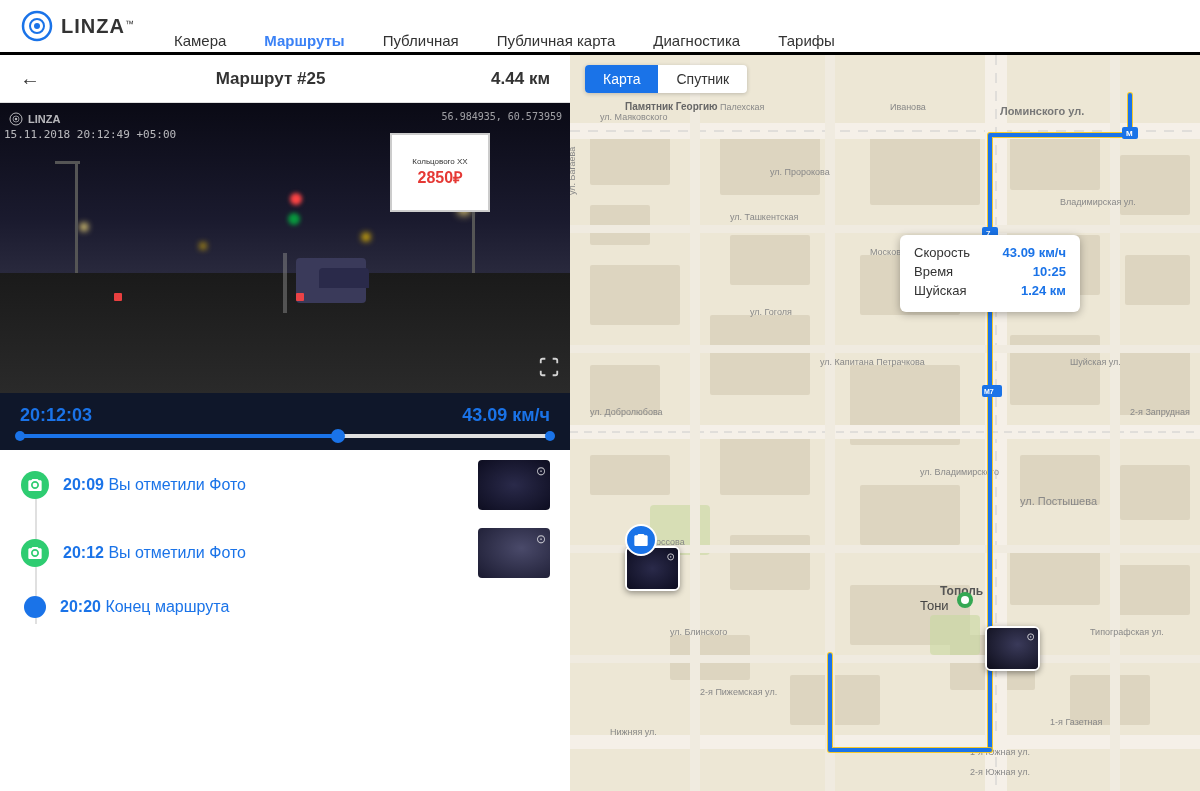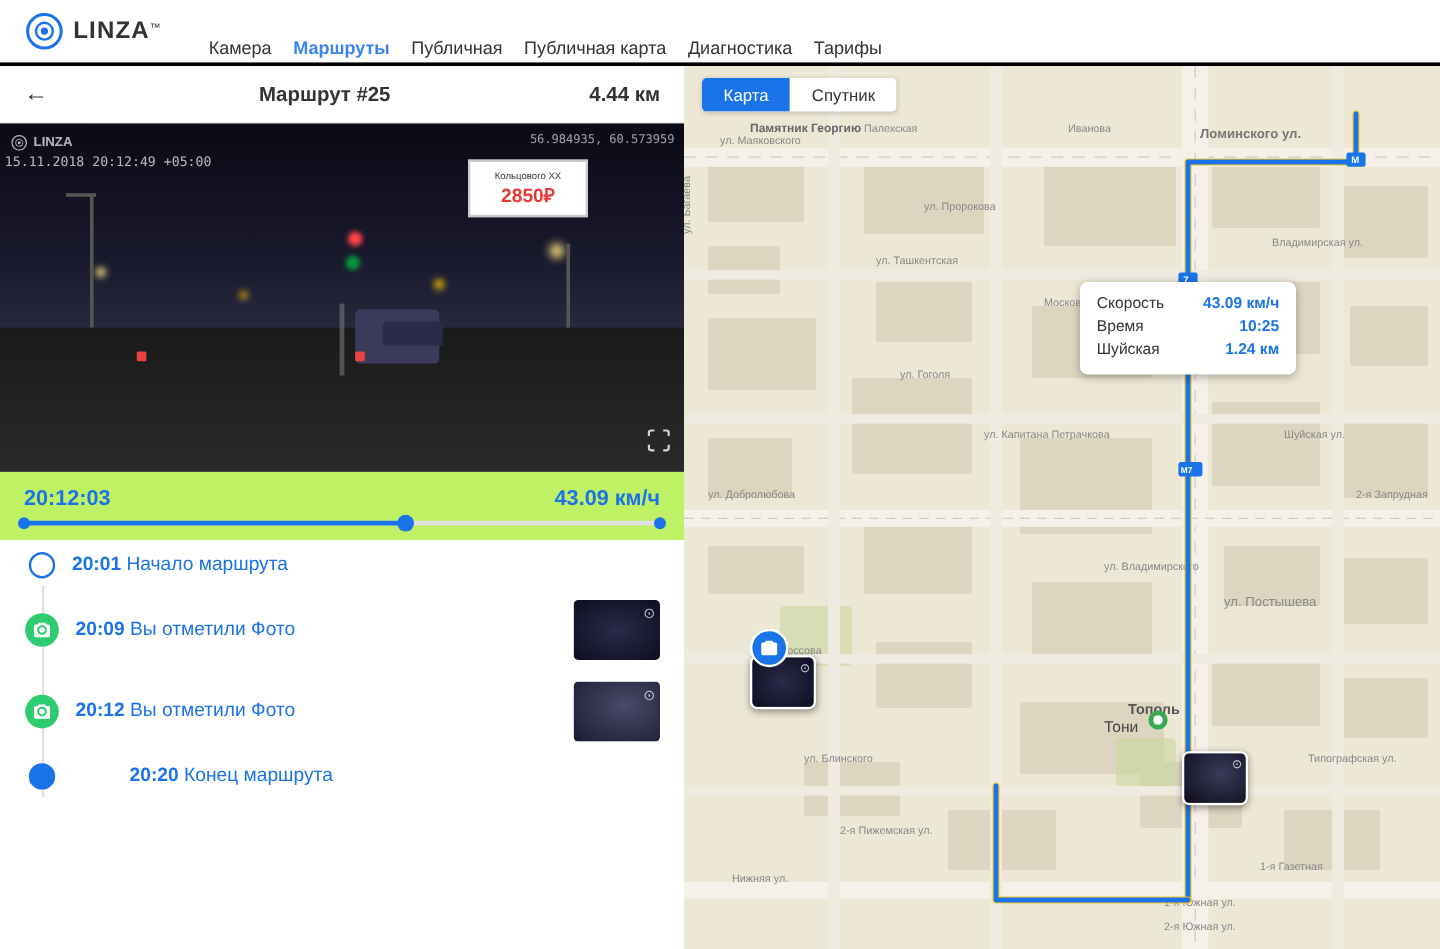--- a/index.html
+++ b/index.html
@@ -19,21 +19,21 @@
       align-items: center;
       gap: 8px;
       margin-right: 40px;
     }
     .logo-icon {
       width: 32px;
       height: 32px;
     }
     .nav {
       display: flex;
-      gap: 18px;
+      gap: 38px;
       align-items: center;
       flex: 1;
       margin-top: 29px;
     }
     .nav-item {
       font-size: 15px;
       color: #333;
       cursor: pointer;
       text-decoration: none;
     }
@@ -134,21 +134,21 @@
       position: absolute;
       border-radius: 50%;
       background: #ffe580;
       filter: blur(4px);
     }
     .billboard {
       position: absolute;
       top: 30px;
       right: 80px;
       width: 100px;
-      height: 48px;
+      height: 79px;
       background: #fff;
       border: 2px solid #ccc;
       display: flex;
       flex-direction: column;
       align-items: center;
       justify-content: center;
       font-size: 10px;
       color: #333;
     }
     .billboard-price {
@@ -161,21 +161,21 @@
       bottom: 10px;
       right: 10px;
       color: rgba(255,255,255,0.8);
       font-size: 18px;
       cursor: pointer;
     }
 
     
     .scrubber-area {
       padding: 12px 20px 8px;
-      background: #bef264;
+      background: #0f172a;
     }
     .time-speed-row {
       display: flex;
       justify-content: space-between;
       align-items: center;
       margin-bottom: 8px;
     }
     .current-time {
       font-size: 18px;
       font-weight: 600;
@@ -523,27 +523,20 @@
       <div class="scrubber-track">
         <div class="scrubber-fill"></div>
         <div class="scrubber-start-dot"></div>
         <div class="scrubber-thumb"></div>
         <div class="scrubber-end-dot"></div>
       </div>
     </div>
 
     <div class="events-list">
 
-      <div class="event-item" style="position:relative;">
-        <div class="event-line"></div>
-        <div class="event-icon start"></div>
-        <span class="event-text">
-          <span class="time">20:01</span> <span>Начало маршрута</span>
-        </span>
-      </div>
 
       <div class="event-item" style="position:relative;">
         <div class="event-line"></div>
         <div class="event-icon photo" style="display:flex;align-items:center;justify-content:center;">
           <svg width="16" height="16" viewBox="0 0 24 24" fill="white">
             <circle cx="12" cy="12" r="3.5"></circle>
             <path d="M20 5h-2.3l-1.9-2H8.2L6.3 5H4c-1.1 0-2 .9-2 2v12c0 1.1.9 2 2 2h16c1.1 0 2-.9 2-2V7c0-1.1-.9-2-2-2zm-8 13c-3.3 0-6-2.7-6-6s2.7-6 6-6 6 2.7 6 6-2.7 6-6 6z"></path>
           </svg>
         </div>
         <span class="event-text">
@@ -563,21 +556,21 @@
           </svg>
         </div>
         <span class="event-text">
           <span class="time">20:12</span> <span>Вы отметили Фото</span>
         </span>
         <div class="event-thumbnail">
           <div class="thumb-road2"></div>
         </div>
       </div>
 
-      <div class="event-item" style="position:relative;gap:48px;">
+      <div class="event-item" style="position:relative;">
         <div class="event-icon end"></div>
         <span class="event-text">
           <span class="time">20:20</span> <span>Конец маршрута</span>
         </span>
       </div>
 
     </div>
   </div>
 
   <div class="right-panel">

